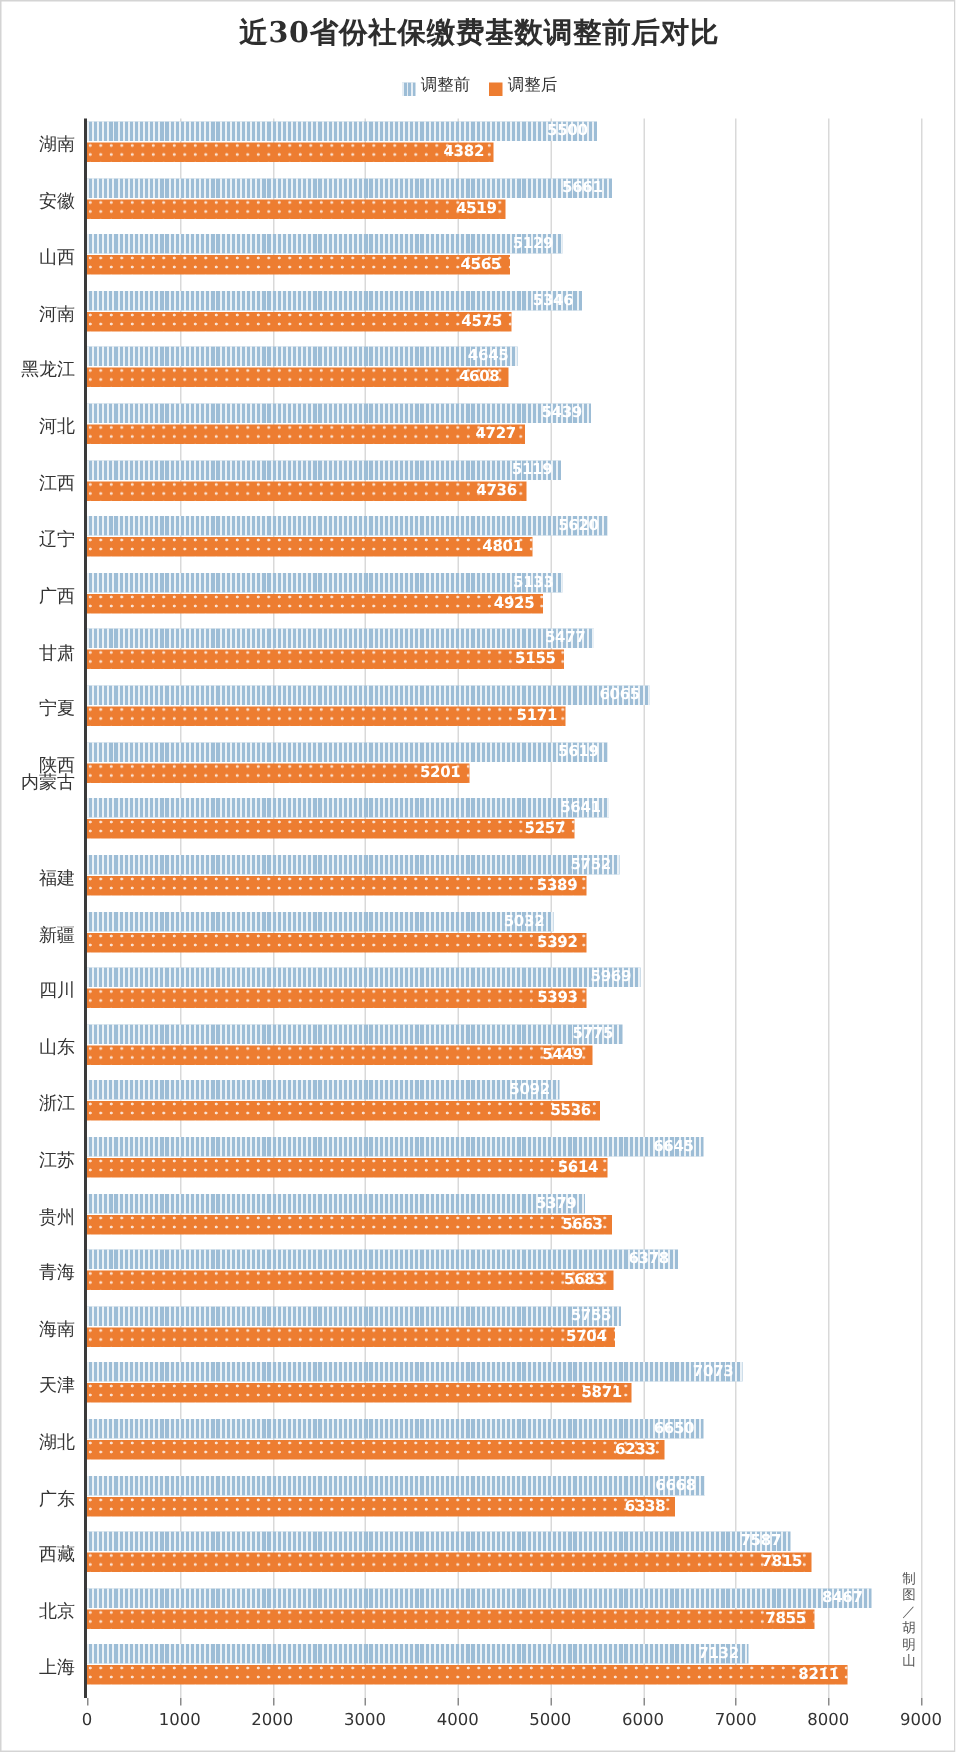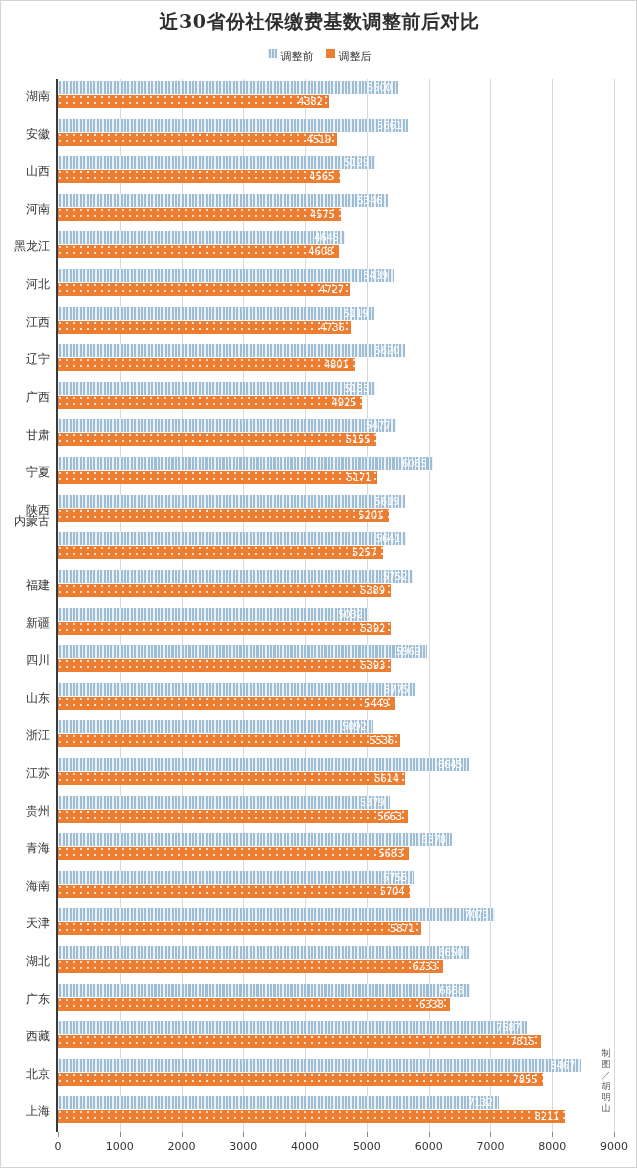--- a/index.html
+++ b/index.html
@@ -43,21 +43,21 @@
     top: 48px;
     left: 0;
     width: 637px;
     display: flex;
     justify-content: center;
     align-items: center;
     gap: 12px;
   }
   .legend-entry {
     display: flex;
-    align-items: flex-start;
+    align-items: flex-end;
     gap: 4px;
     font-size: 11px;
     color: #333;
     font-family: "DejaVu Serif", "Liberation Serif", serif;
   }
   .legend-swatch {
     width: 9px;
     height: 9px;
     display: inline-block;
   }
@@ -131,21 +131,21 @@
   }
   .bar-after {
     top: 16px;
     background-color: #ed7d31;
     background-image:
       radial-gradient(circle at 2px 2px, rgba(255,255,255,0.78) 0.9px, rgba(255,255,255,0) 1.1px);
     background-size: 7px 6px;
   }
   .bar-label {
     font-size: 10px;
-    font-weight: normal;
+    font-weight: bold;
     color: #ffffff;
     padding-right: 6px;
     white-space: nowrap;
     letter-spacing: -0.2px;
     font-family: "DejaVu Sans", "Liberation Sans", sans-serif;
   }
 
   
   .cat-labels {
     position: absolute;
@@ -352,21 +352,21 @@
             <span class="bar-label">6065</span>
           </div>
           <div class="bar bar-after" style="width: 319.453px;">
             <span class="bar-label">5171</span>
           </div>
         </div>
         <div class="row" style="top: 413.679px;">
           <div class="bar bar-before" style="width: 347.129px;">
             <span class="bar-label">5619</span>
           </div>
-          <div class="bar bar-after" style="width: 331px;">
+          <div class="bar bar-after" style="width: 255px;">
             <span class="bar-label">5201</span>
           </div>
         </div>
         <div class="row" style="top: 451.286px;">
           <div class="bar bar-before" style="width: 348.488px;">
             <span class="bar-label">5641</span>
           </div>
           <div class="bar bar-after" style="width: 324.766px;">
             <span class="bar-label">5257</span>
           </div>

